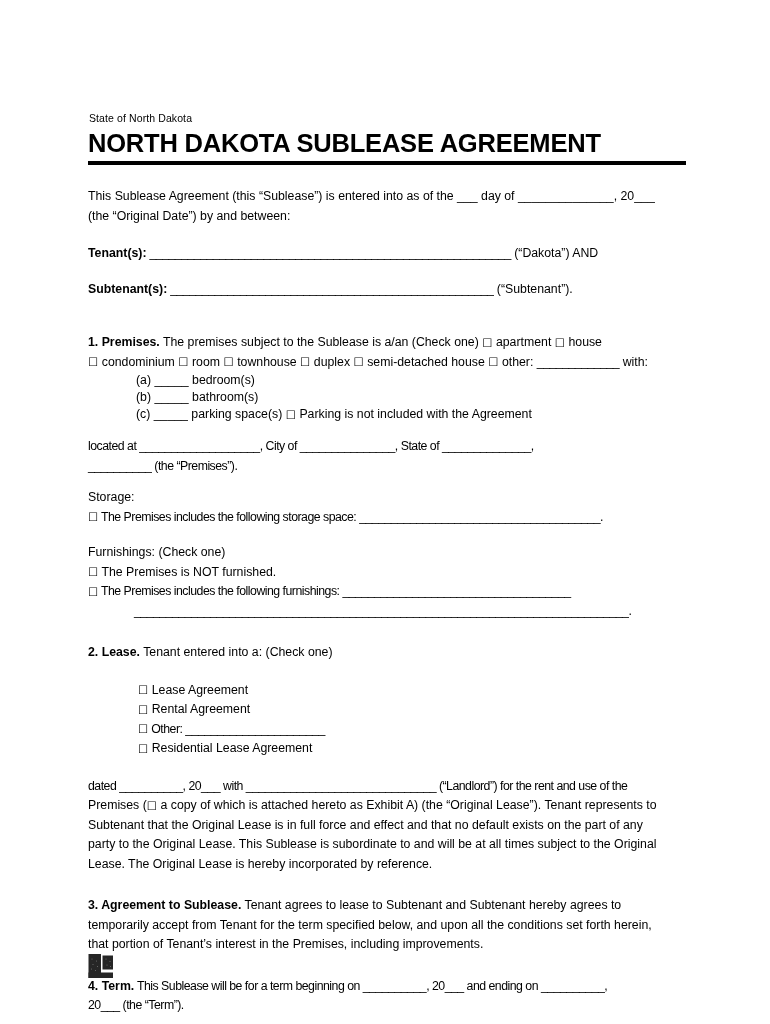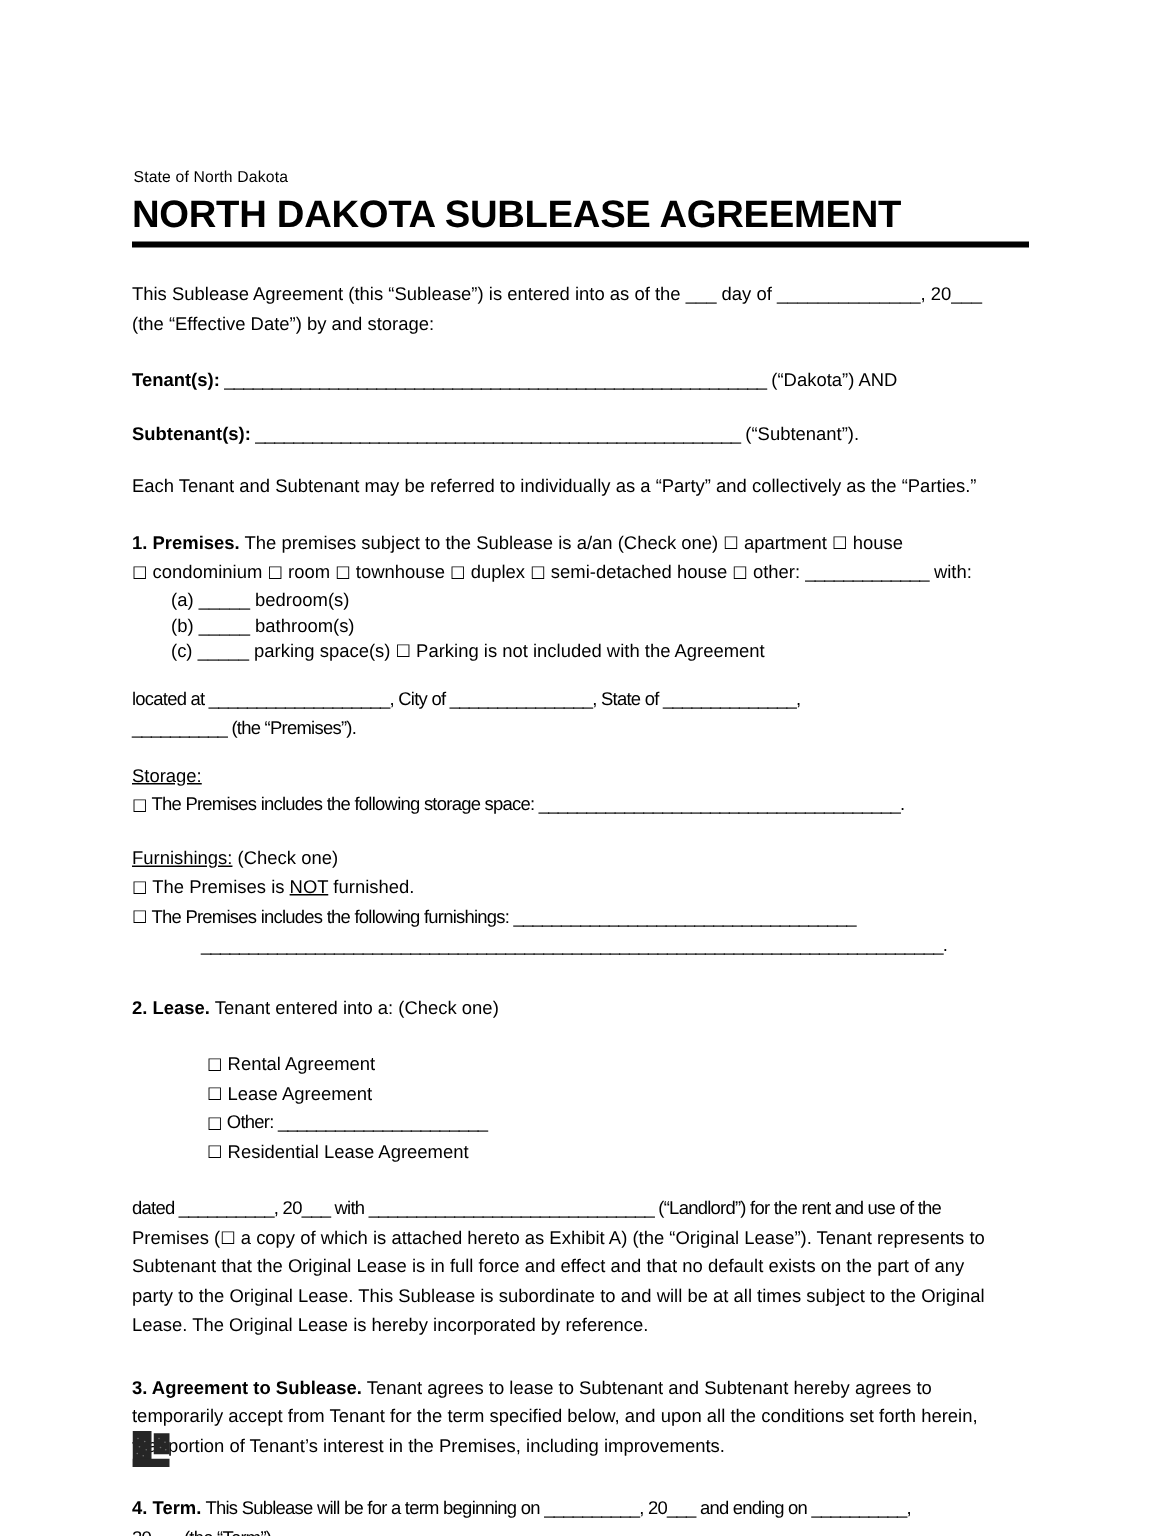--- a/index.html
+++ b/index.html
@@ -53,24 +53,24 @@
     line-height: 19.5px;
     margin: 0;
   }
   .sp-22 { height: 22px; }
   .sp-18 { height: 18px; }
   .sp-16 { height: 16px; }
   .sp-14 { height: 14px; }
   .sp-12 { height: 12px; }
 
   b, .b { font-weight: bold; }
-  .u { text-decoration: underline; }
+  .u { }
 
   .indent-ab {
-    margin-left: 26px;
+    margin-left: 48px;
     font-size: 12.3px;
     line-height: 17px;
   }
   .indent-opt {
     margin-left: 50px;
     font-size: 12.3px;
     line-height: 19.5px;
   }
 
   .cb {
@@ -108,38 +108,37 @@
 <div class="page">
 
   <div class="state-line">State of North Dakota</div>
   <h1 class="doc-title">NORTH DAKOTA SUBLEASE AGREEMENT</h1>
   <div class="title-rule"></div>
 
   <div class="sp-22"></div>
 
   <div class="para">
     <span>This Sublease Agreement (this “Sublease”) is entered into as of the ___ day of ______________, 20___</span><br>
-    <span>(the “Effective Date”) by and storage:</span>
+    <span>(the “Original Date”) by and between:</span>
   </div>
 
   <div class="sp-18"></div>
 
   <div class="para">
     <b>Tenant(s):</b><span class="fill">  _________________________________________________________</span><span> (“Dakota”) AND</span>
   </div>
 
   <div class="sp-16"></div>
 
   <div class="para">
     <b>Subtenant(s):</b><span class="fill">  ___________________________________________________</span><span> (“Subtenant”).</span>
   </div>
 
   <div class="sp-16"></div>
 
-  <div class="para">Each Tenant and Subtenant may be referred to individually as a “Party” and collectively as the “Parties.”</div>
 
   <div class="sp-18"></div>
 
   <div class="para">
     <b>1. Premises.</b><span> The premises subject to the Sublease is a/an (Check one) </span><span class="cb">☐</span><span> apartment </span><span class="cb">☐</span><span> house</span><br>
     <span class="cb">☐</span><span> condominium </span><span class="cb">☐</span><span> room </span><span class="cb">☐</span><span> townhouse </span><span class="cb">☐</span><span> duplex </span><span class="cb">☐</span><span> semi-detached house </span><span class="cb">☐</span><span> other: </span><span class="fill">_____________</span><span> with:</span>
   </div>
 
   <div class="indent-ab">
     <div>(a) _____  bedroom(s)</div>
@@ -172,22 +171,22 @@
 
   <div class="sp-22"></div>
 
   <div class="para">
     <b>2. Lease.</b><span>  Tenant entered into a: (Check one)</span>
   </div>
 
   <div class="sp-18"></div>
 
   <div class="indent-opt">
+    <div><span class="cb">☐</span><span> Lease Agreement</span></div>
     <div><span class="cb">☐</span><span> Rental Agreement</span></div>
-    <div><span class="cb">☐</span><span> Lease Agreement</span></div>
     <div><span class="cb">☐</span><span class="fill"> Other: ______________________</span></div>
     <div><span class="cb">☐</span><span> Residential Lease Agreement</span></div>
   </div>
 
   <div class="sp-18"></div>
 
   <div class="para">
     <span class="fill">dated __________, 20___ with ______________________________ (“Landlord”) for the rent and use of the</span><br>
     <span>Premises (</span><span class="cb">☐</span><span> a copy of which is attached hereto as Exhibit A) (the “Original Lease”). Tenant represents to</span><br>
     <span>Subtenant that the Original Lease is in full force and effect and that no default exists on the part of any</span><br>

